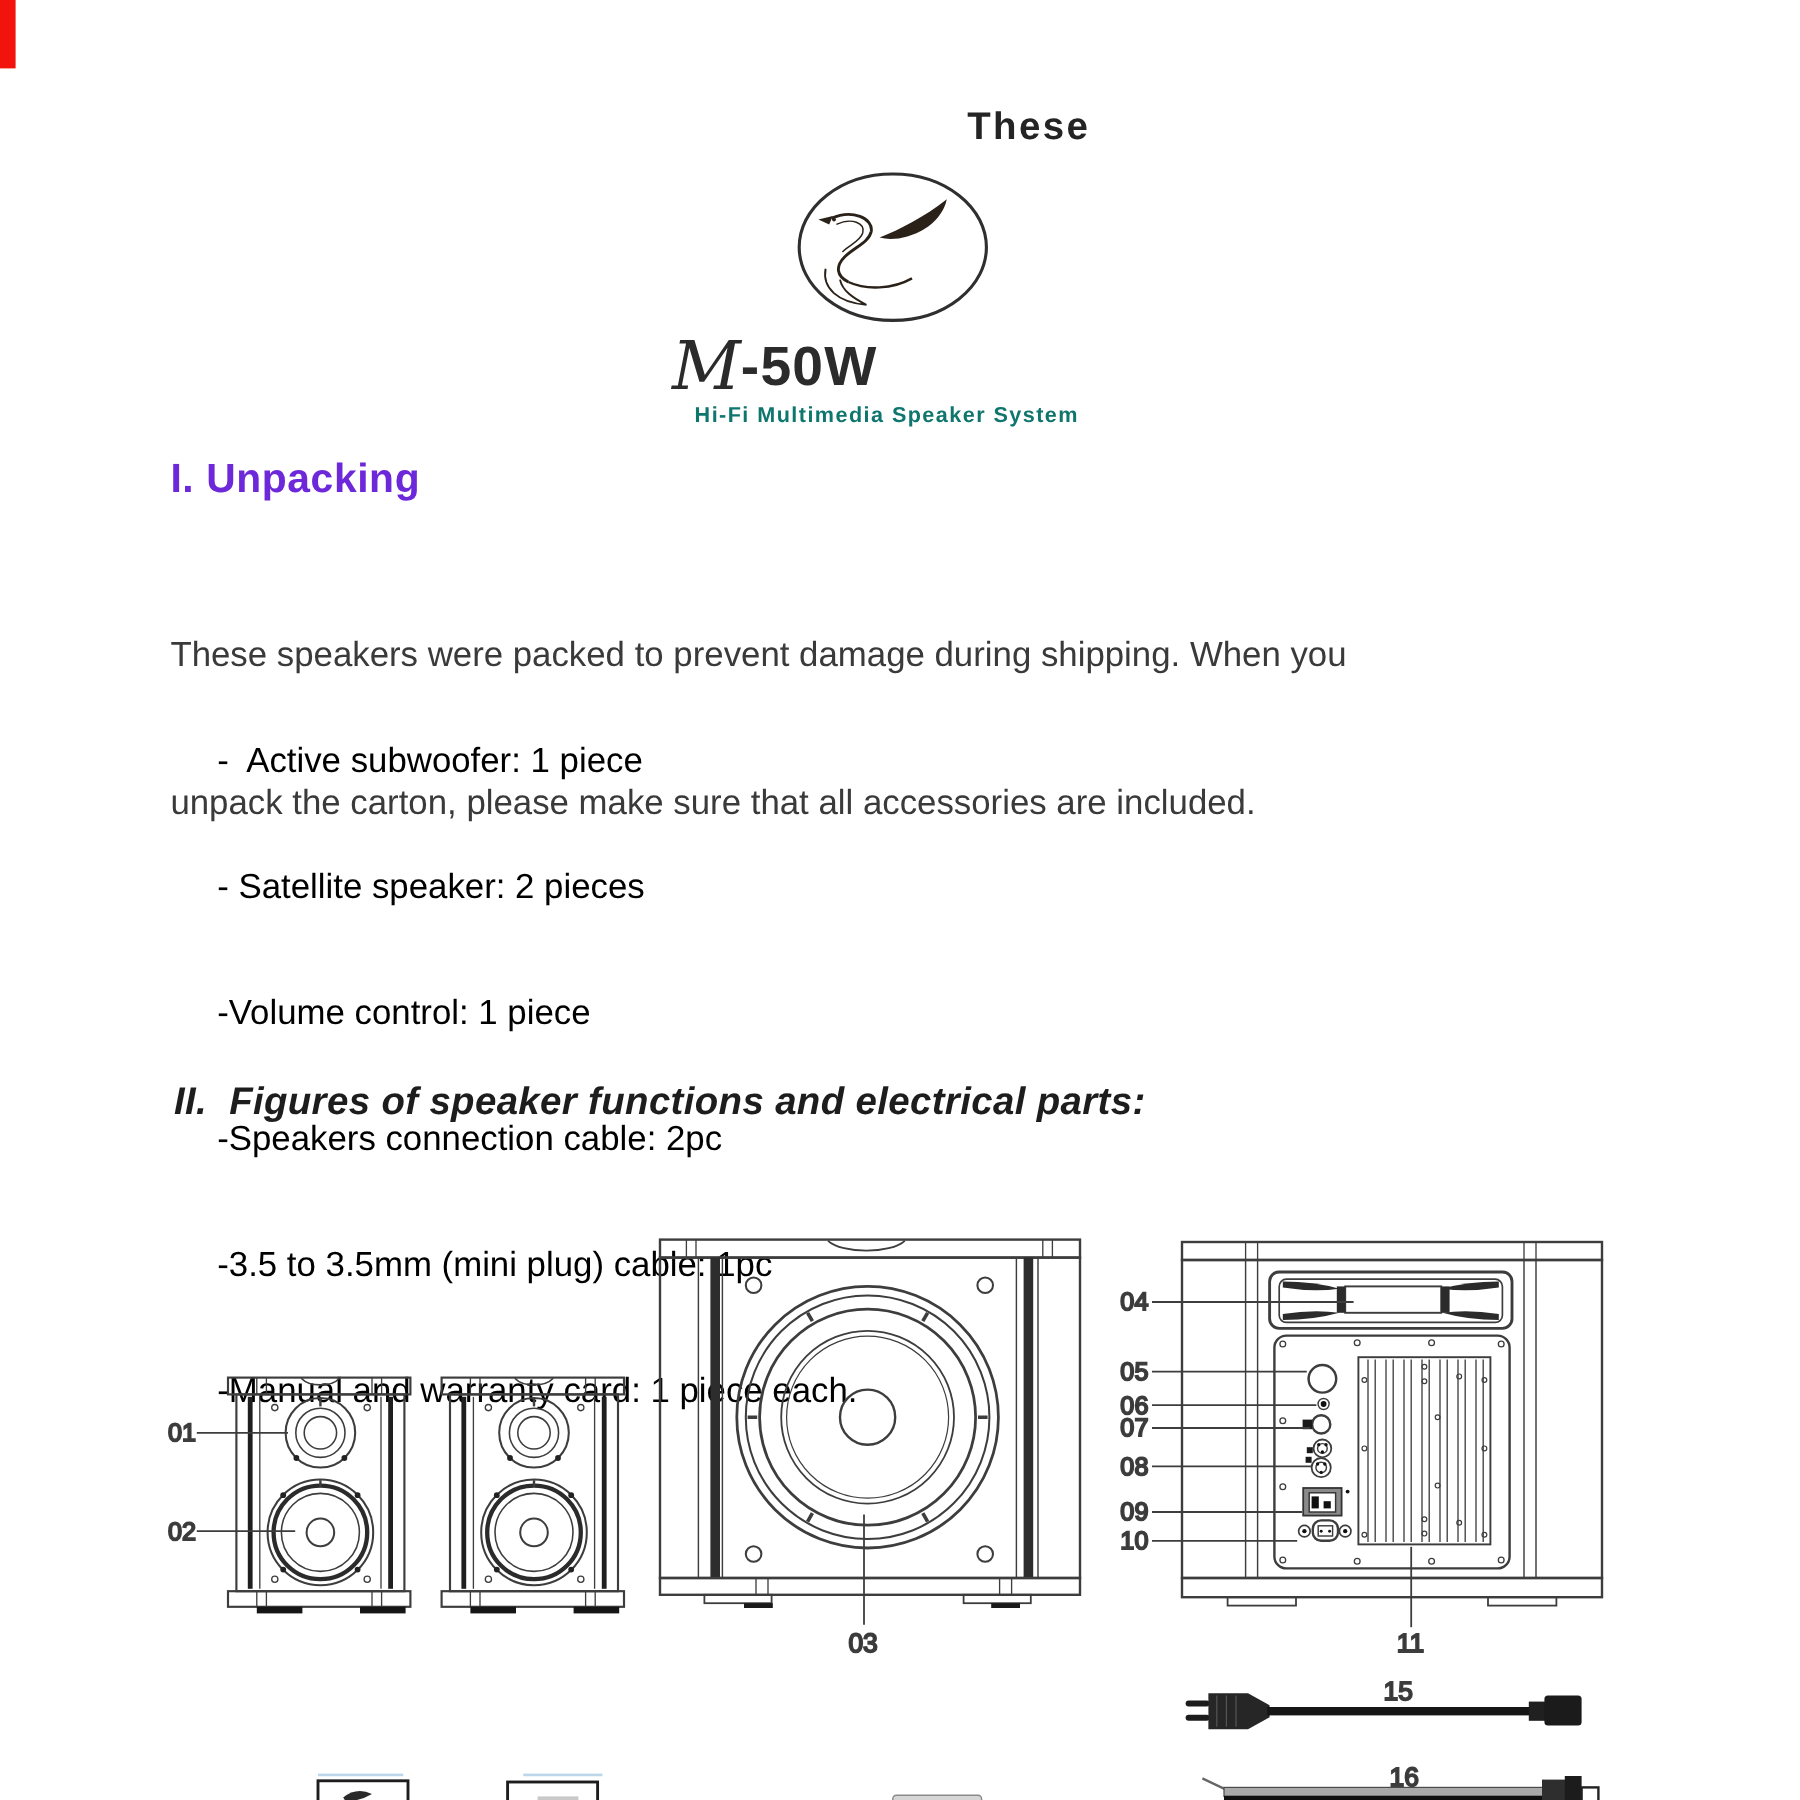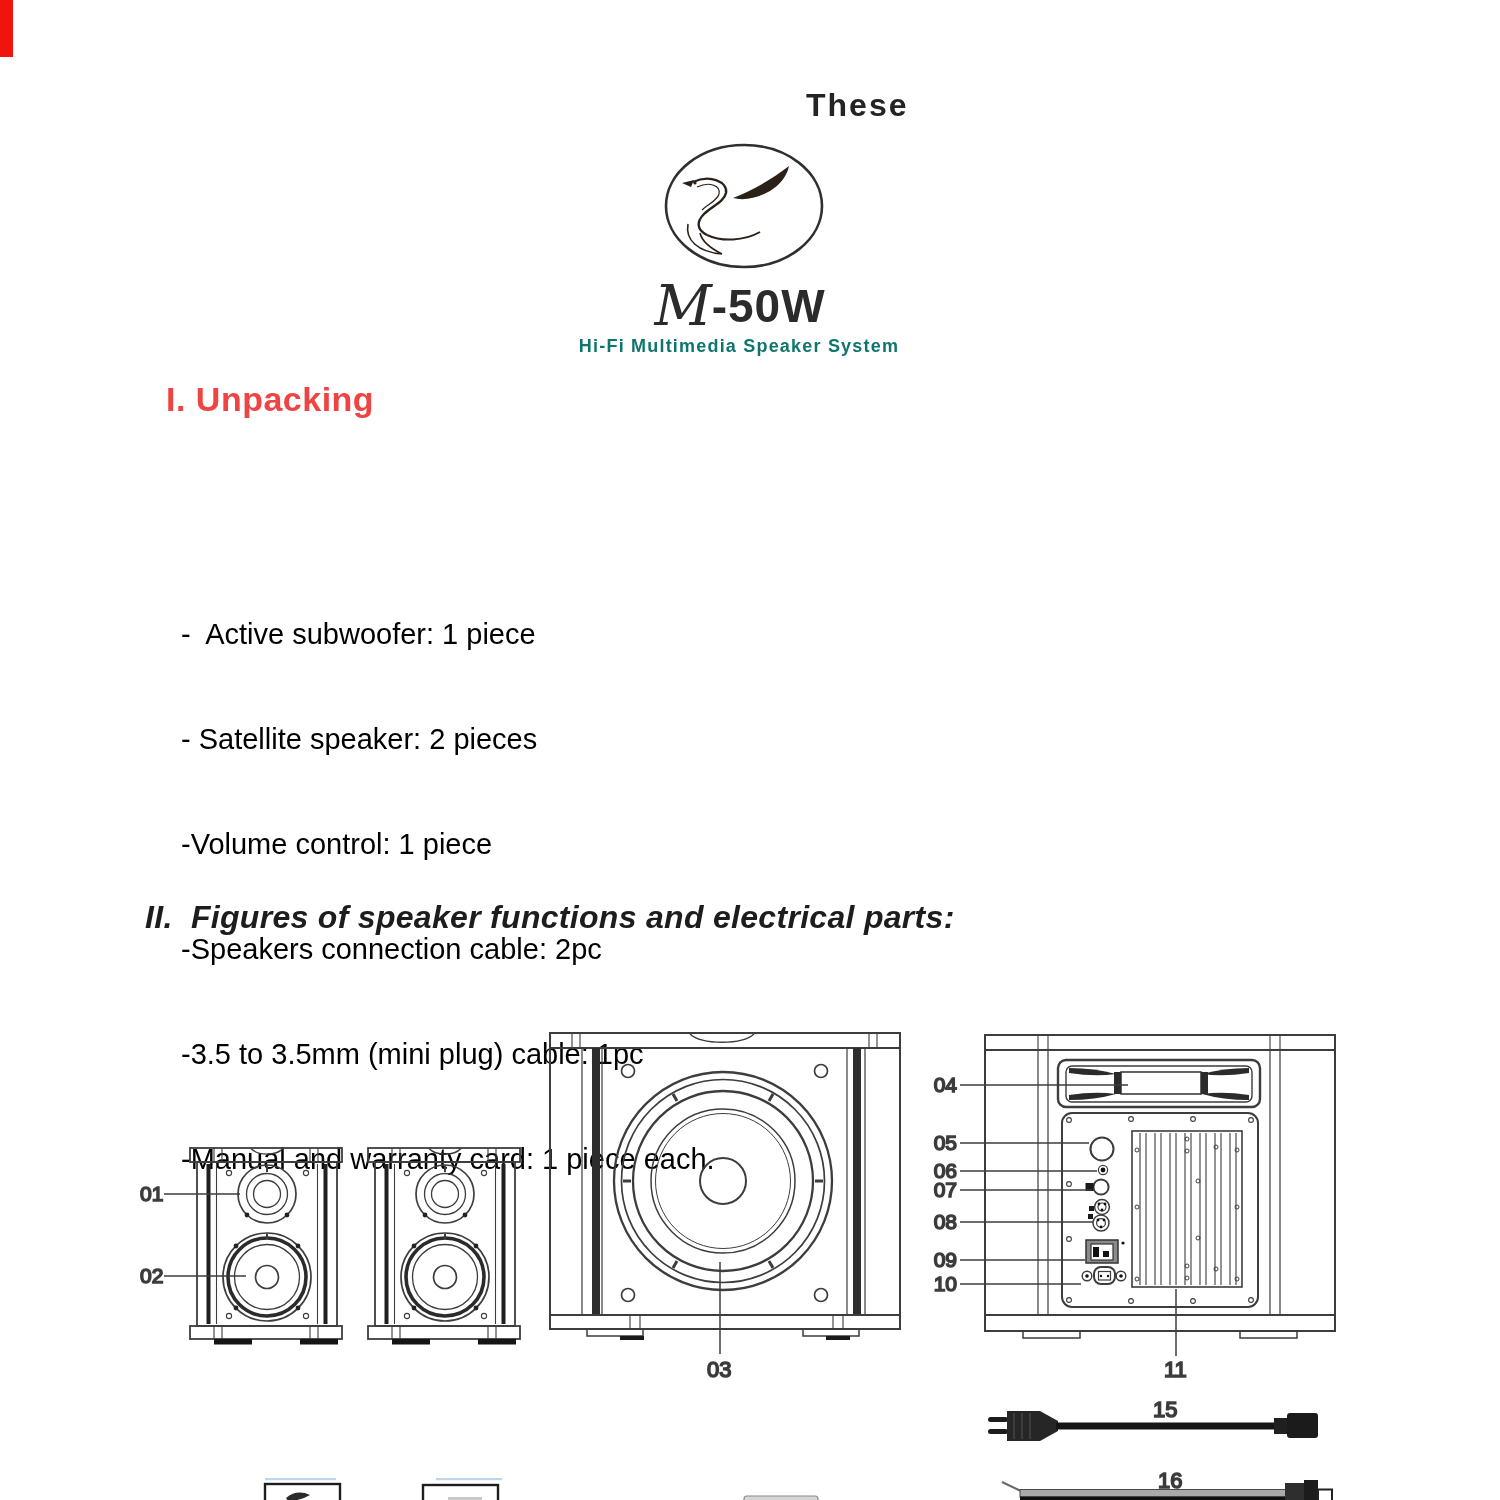--- a/index.html
+++ b/index.html
@@ -2,27 +2,27 @@
 <html><head>
 <meta charset="utf-8">
 <style>
   html,body{margin:0;padding:0;background:#ffffff;}
   .page{position:relative;width:1500px;height:1500px;background:#ffffff;overflow:hidden;
         font-family:"Liberation Sans",sans-serif;color:#2f2f2f;}
   .abs{position:absolute;}
   .red-mark{left:0;top:0;width:13px;height:57px;background:#f2130c;}
   .manual{left:806px;top:87px;font-size:32px;font-weight:600;letter-spacing:2px;color:#242424;}
   .logo{left:660px;top:138px;}
-  .model{left:560px;top:278px;width:360px;text-align:center;white-space:nowrap;color:#2b2b2b;}
+  .model{left:560px;top:278px;width:360px;text-align:left;white-space:nowrap;color:#2b2b2b;}
   .model .m{font-family:"DejaVu Serif",serif;font-style:italic;font-size:56px;line-height:50px;
             display:inline-block;transform:translateY(3px);}
   .model .suffix{font-size:46px;font-weight:600;letter-spacing:1px;}
   .tagline{left:553px;top:336px;width:372px;text-align:center;font-size:18px;font-weight:700;
            letter-spacing:1.2px;color:#0f766e;white-space:nowrap;}
-  .h1{left:166px;top:380px;font-size:34px;font-weight:700;color:#ef4444;letter-spacing:0.5px;}
+  .h1{left:142px;top:380px;font-size:34px;font-weight:700;color:#6d28d9;letter-spacing:0.5px;}
   .body-text{left:142px;top:444px;font-size:29px;line-height:41px;color:#3a3a3a;white-space:pre;}
   .list{left:181px;top:547px;font-size:29px;line-height:35px;color:#000000;white-space:pre-wrap;}
   .h2{left:145px;top:899px;font-size:32px;font-weight:700;color:#1d1d1d;letter-spacing:0.3px;white-space:pre;font-style:italic;}
   svg text{font-family:"Liberation Sans",sans-serif;fill:#2f2f2f;}
   .fig{left:0;top:1020px;}
 </style>
 </head>
 <body>
 
 <div class="page">
@@ -45,20 +45,24 @@
   </svg>
 
   <div class="abs model">
     <span class="m">M</span><span class="suffix">-50W</span>
   </div>
 
   <div class="abs tagline">Hi-Fi Multimedia Speaker System</div>
 
   <div class="abs h1">I. Unpacking</div>
 
+  <div class="abs body-text">
+    <span style="display:block">These speakers were packed to prevent damage during shipping. When you</span>
+    <span style="display:block">unpack the carton, please make sure that all accessories are included.</span>
+  </div>
 
   <div class="abs list">
     <span style="display:block">-  Active subwoofer: 1 piece</span>
     <span style="display:block">- Satellite speaker: 2 pieces</span>
     <span style="display:block">-Volume control: 1 piece</span>
     <span style="display:block">-Speakers connection cable: 2pc</span>
     <span style="display:block">-3.5 to 3.5mm (mini plug) cable: 1pc</span>
     <span style="display:block">-Manual and warranty card: 1 piece each.</span>
   </div>
 

